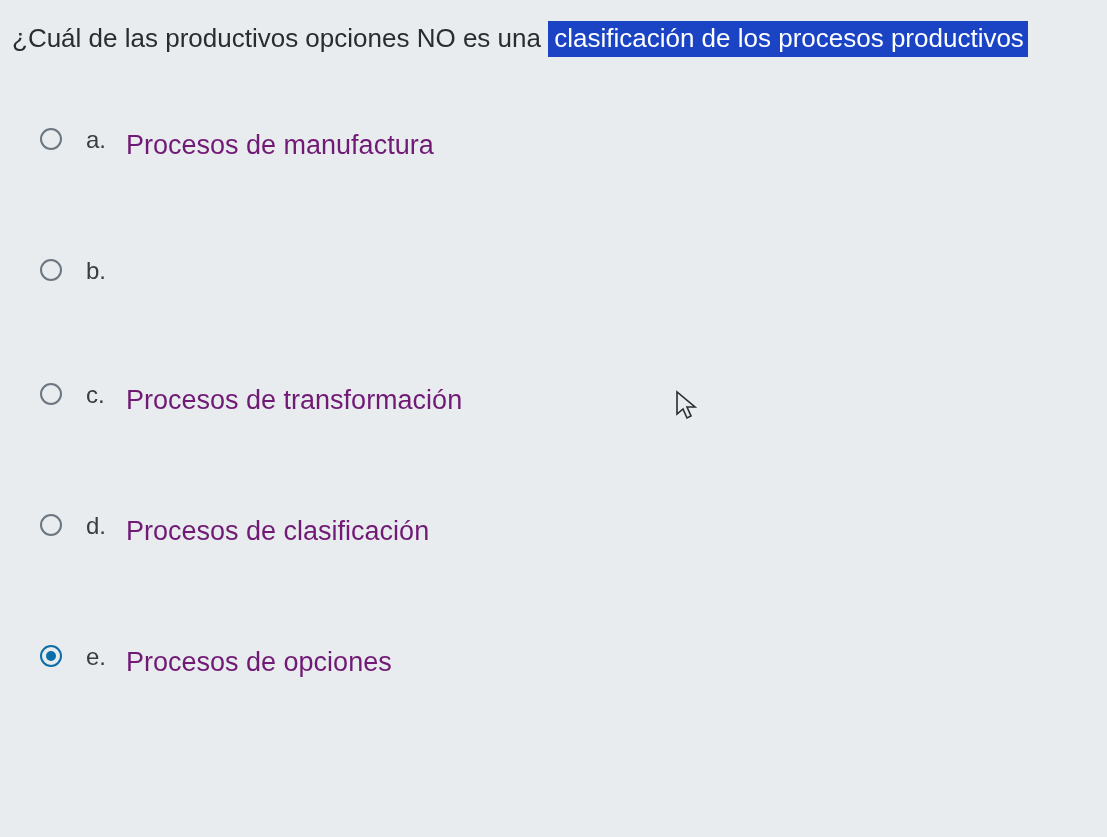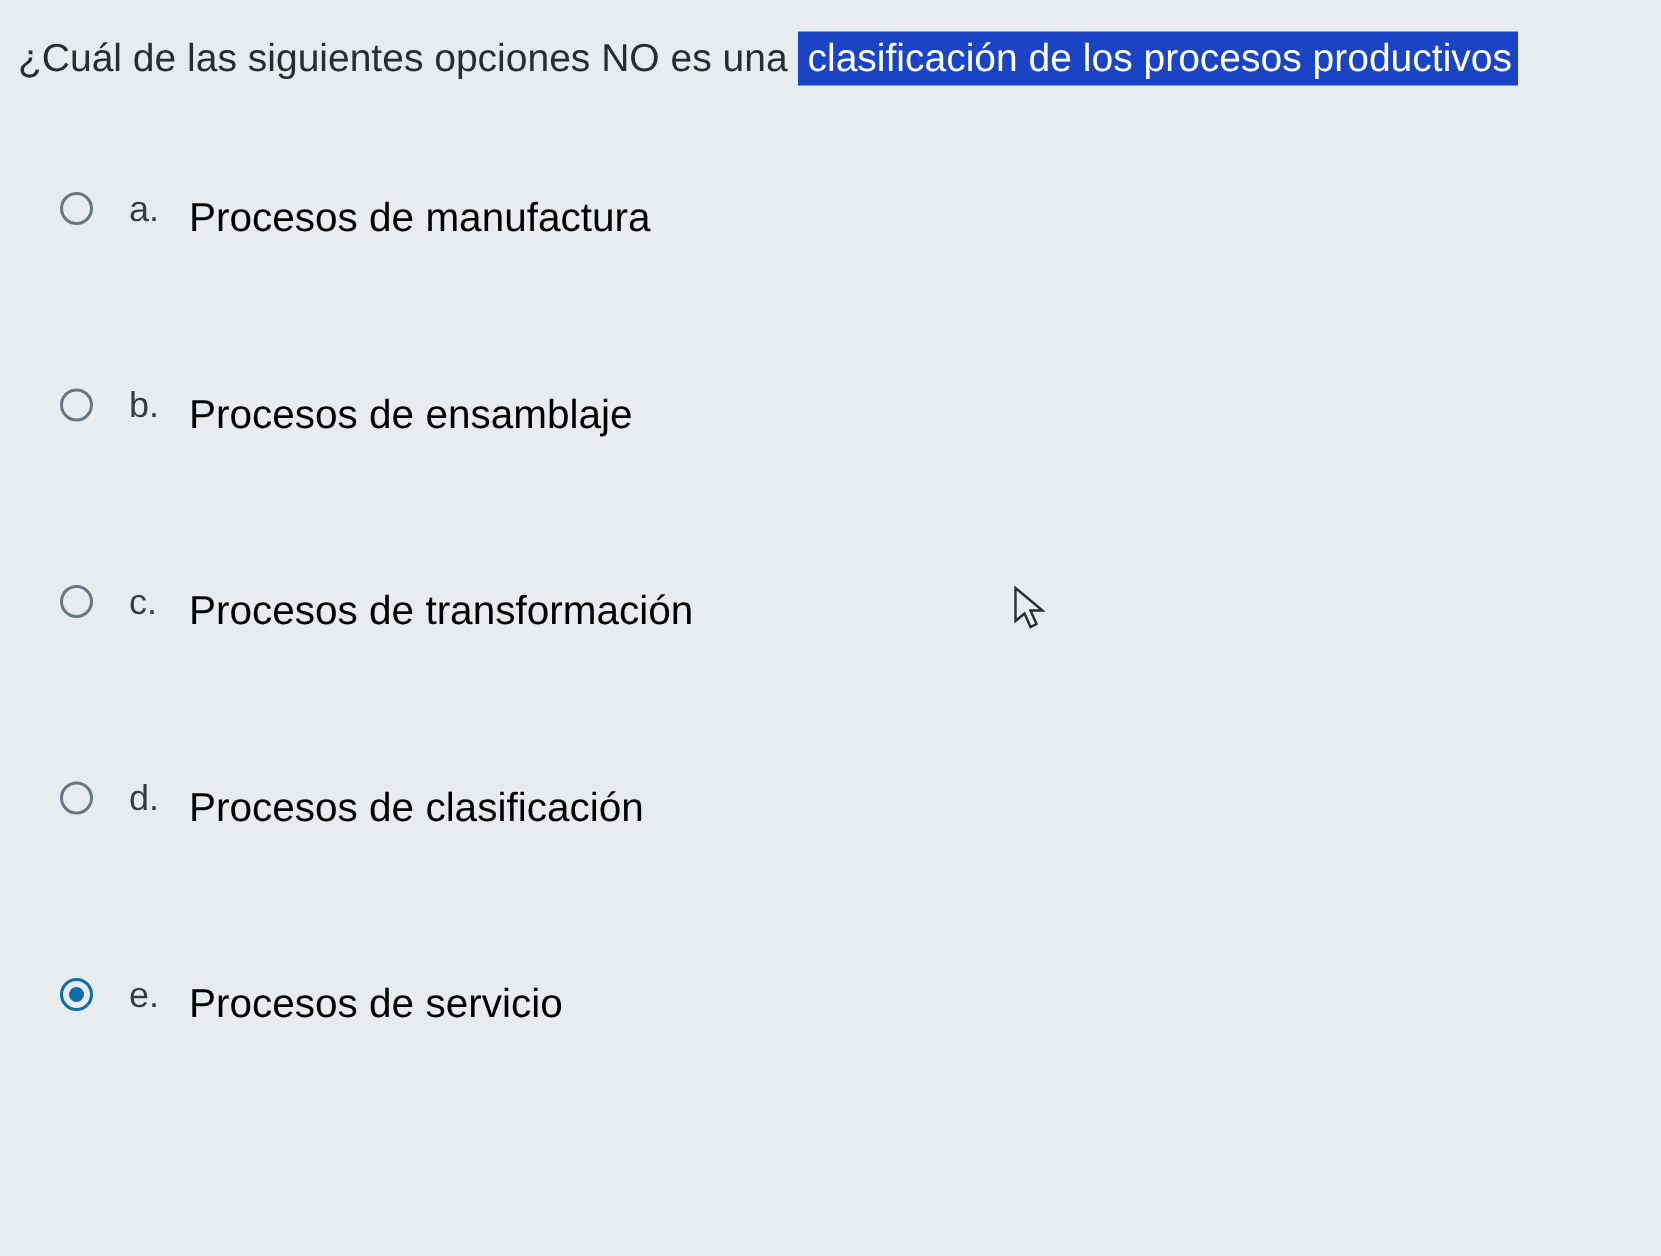--- a/index.html
+++ b/index.html
@@ -64,69 +64,68 @@
   }
   .letter {
     font-size: 24px;
     color: #3a3d40;
     width: 40px;
     flex-shrink: 0;
     padding-top: 0px;
   }
   .label {
     font-size: 27px;
-    color: #000000;
+    color: #701a75;
     padding-top: 4px;
   }
   .cursor {
     position: absolute;
     top: 390px;
     left: 675px;
     width: 24px;
     height: 32px;
     pointer-events: none;
   }
 </style>
 </head>
 <body>
 
 <div class="question">
-  <span>¿Cuál de las siguientes opciones NO es una</span>
+  <span>¿Cuál de las productivos opciones NO es una</span>
   <span class="highlight">clasificación de los procesos productivos</span>
 </div>
 
 <div class="options">
 
   <div class="option">
     <div class="radio"></div>
     <div class="letter">a.</div>
     <div class="label">Procesos de manufactura</div>
   </div>
 
   <div class="option">
     <div class="radio"></div>
     <div class="letter">b.</div>
-    <div class="label">Procesos de ensamblaje</div>
   </div>
 
   <div class="option">
     <div class="radio"></div>
     <div class="letter">c.</div>
     <div class="label">Procesos de transformación</div>
   </div>
 
   <div class="option">
     <div class="radio"></div>
     <div class="letter">d.</div>
     <div class="label">Procesos de clasificación</div>
   </div>
 
   <div class="option">
     <div class="radio selected"></div>
     <div class="letter">e.</div>
-    <div class="label">Procesos de servicio</div>
+    <div class="label">Procesos de opciones</div>
   </div>
 
 </div>
 
 <svg class="cursor" viewBox="0 0 24 32">
   <path d="M2 2 L2 24 L8 19 L12 28 L16 26 L12 17 L20 17 Z" fill="none" stroke="#2a2d30" stroke-width="1.6"></path>
 </svg>
 
 </body></html>

